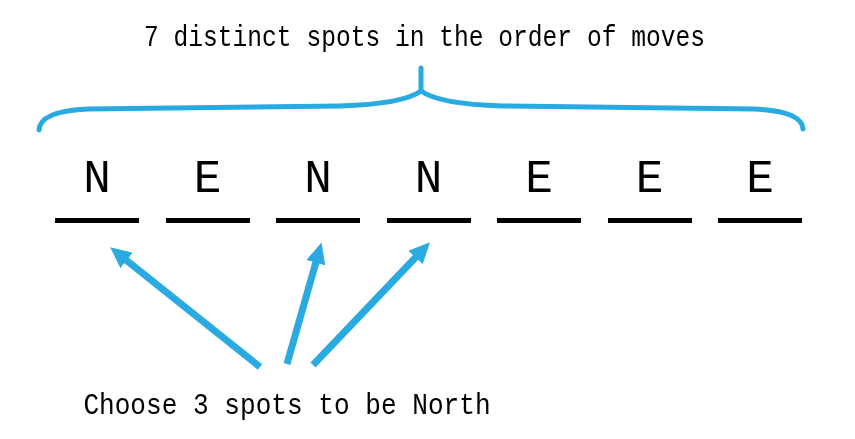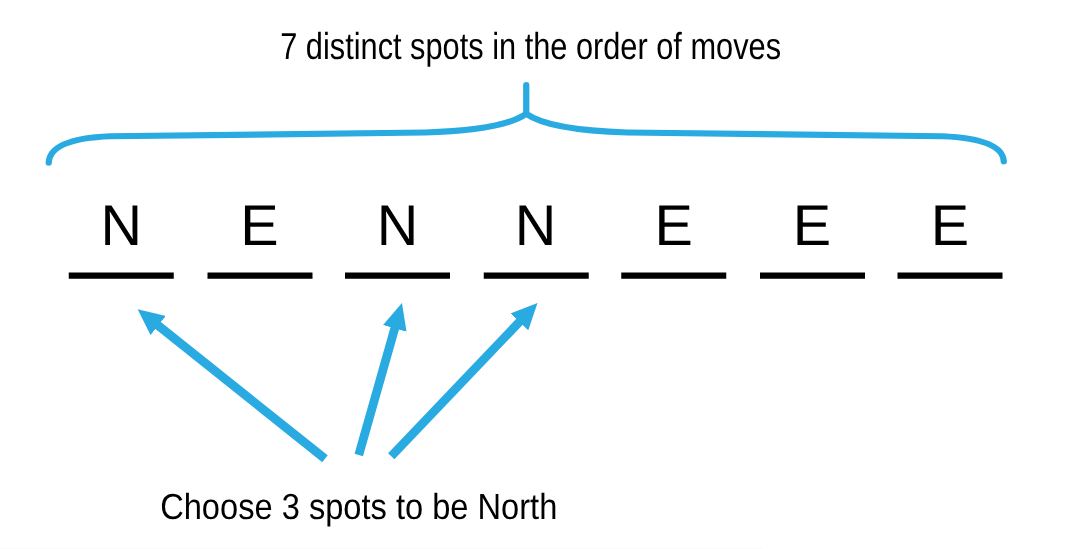--- a/index.html
+++ b/index.html
@@ -6,21 +6,21 @@
     --accent:#29ABE2;
     --ink:#000000;
     --bg:#FFFFFF;
   }
   html,body{margin:0;padding:0;}
   body{background:#f3f3f3;}
   .canvas{
     position:relative;
     width:855px;height:439px;
     background:var(--bg);
-    font-family:Liberation Sans, sans-serif;
+    font-family:Liberation Mono, monospace;
     overflow:hidden;
   }
   .title{
     position:absolute;
     left:0;top:21px;width:849px;
     text-align:center;
     font-size:30px;line-height:34px;
     color:var(--ink);
     transform:scaleX(0.82);
     white-space:nowrap;

